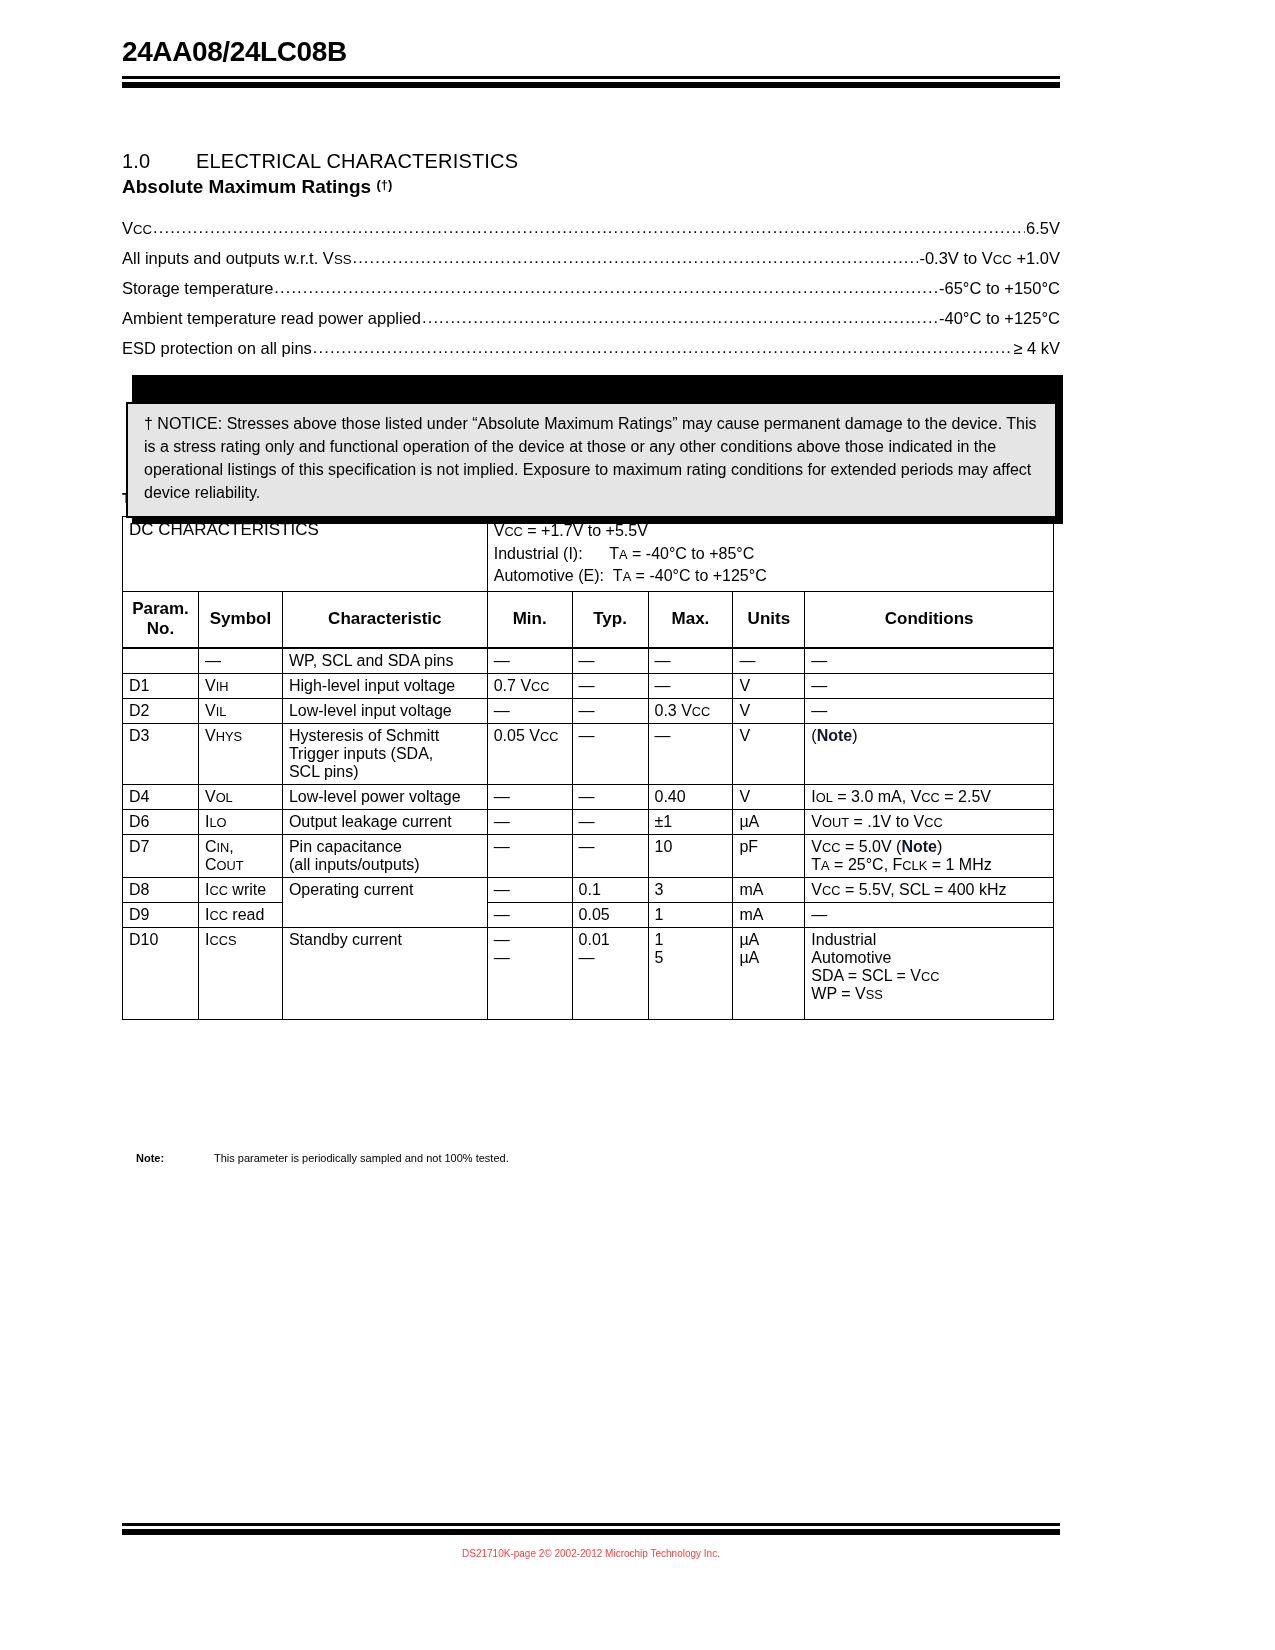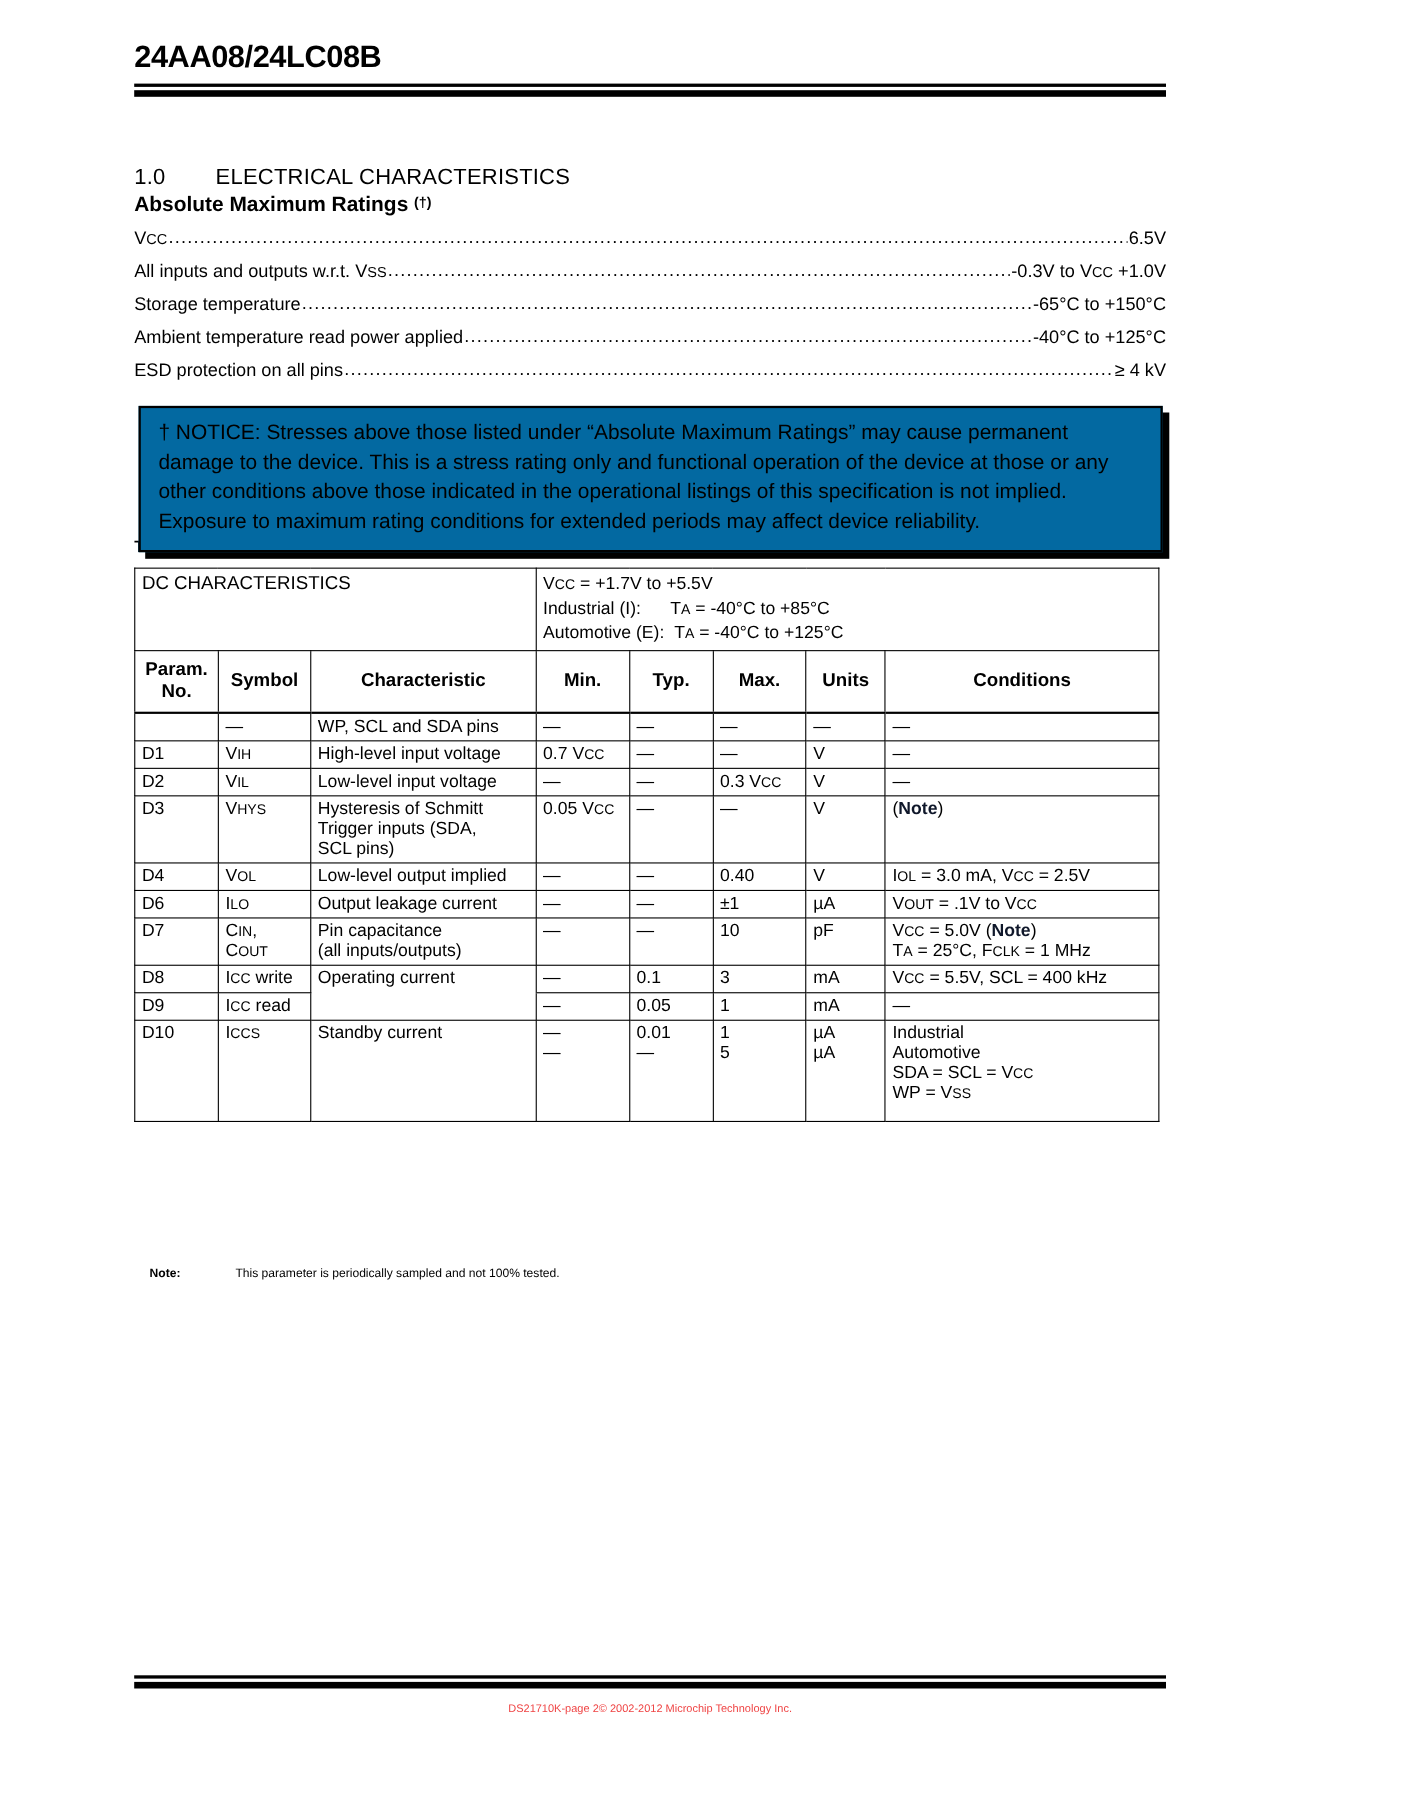--- a/index.html
+++ b/index.html
@@ -62,21 +62,21 @@
     left: 122px; top: 208px; width: 938px;
   }
   .rating-row {
     display: flex;
     align-items: baseline;
     font-size: 16.5px;
     height: 30px;
     white-space: nowrap;
     overflow: hidden;
   }
-  .rating-row .lbl { flex: 0 0 auto; }
+  .rating-row .lbl { flex: 0 0 auto; margin-top: 11px; }
   .rating-row .dots {
     flex: 1 1 auto;
     overflow: hidden;
     white-space: nowrap;
     font-size: 16.5px;
     letter-spacing: 1.1px;
     color: #000;
     margin: 0 1px;
     position: relative;
     top: -1px;
@@ -84,26 +84,27 @@
   .rating-row .val { flex: 0 0 auto; }
   .sc { font-size: 0.80em; }
 
   
   .notice-wrap {
     position: absolute;
     left: 126px; top: 369px; width: 931px;
   }
   .notice {
     border: 2.5px solid #000;
-    background: #0369a1;
+    background: #e5e5e5;
     padding: 9px 16px 11px 16px;
-    font-size: 19px;
+    font-size: 16px;
     line-height: 1.43;
     position: relative;
     z-index: 2;
+    margin-top: 33px;
   }
   .notice-shadow {
     position: absolute;
     left: 6px; top: 6px; width: 931px; height: 100%;
     background: #000;
     z-index: 1;
   }
   .notice p { margin: 0; }
 
   
@@ -330,21 +331,21 @@
         <td class="ctr">0.05 V<span class="sc">CC</span></td>
         <td class="ctr">—</td>
         <td class="ctr">—</td>
         <td class="ctr">V</td>
         <td>(<span class="note-lnk">Note</span>)</td>
       </tr>
 
       <tr>
         <td>D4</td>
         <td>V<span class="sc">OL</span></td>
-        <td>Low-level output implied</td>
+        <td>Low-level power voltage</td>
         <td class="ctr">—</td>
         <td class="ctr">—</td>
         <td class="ctr">0.40</td>
         <td class="ctr">V</td>
         <td>I<span class="sc">OL</span> = 3.0 mA, V<span class="sc">CC</span> = 2.5V</td>
       </tr>
 
 
       <tr>
         <td>D6</td>

